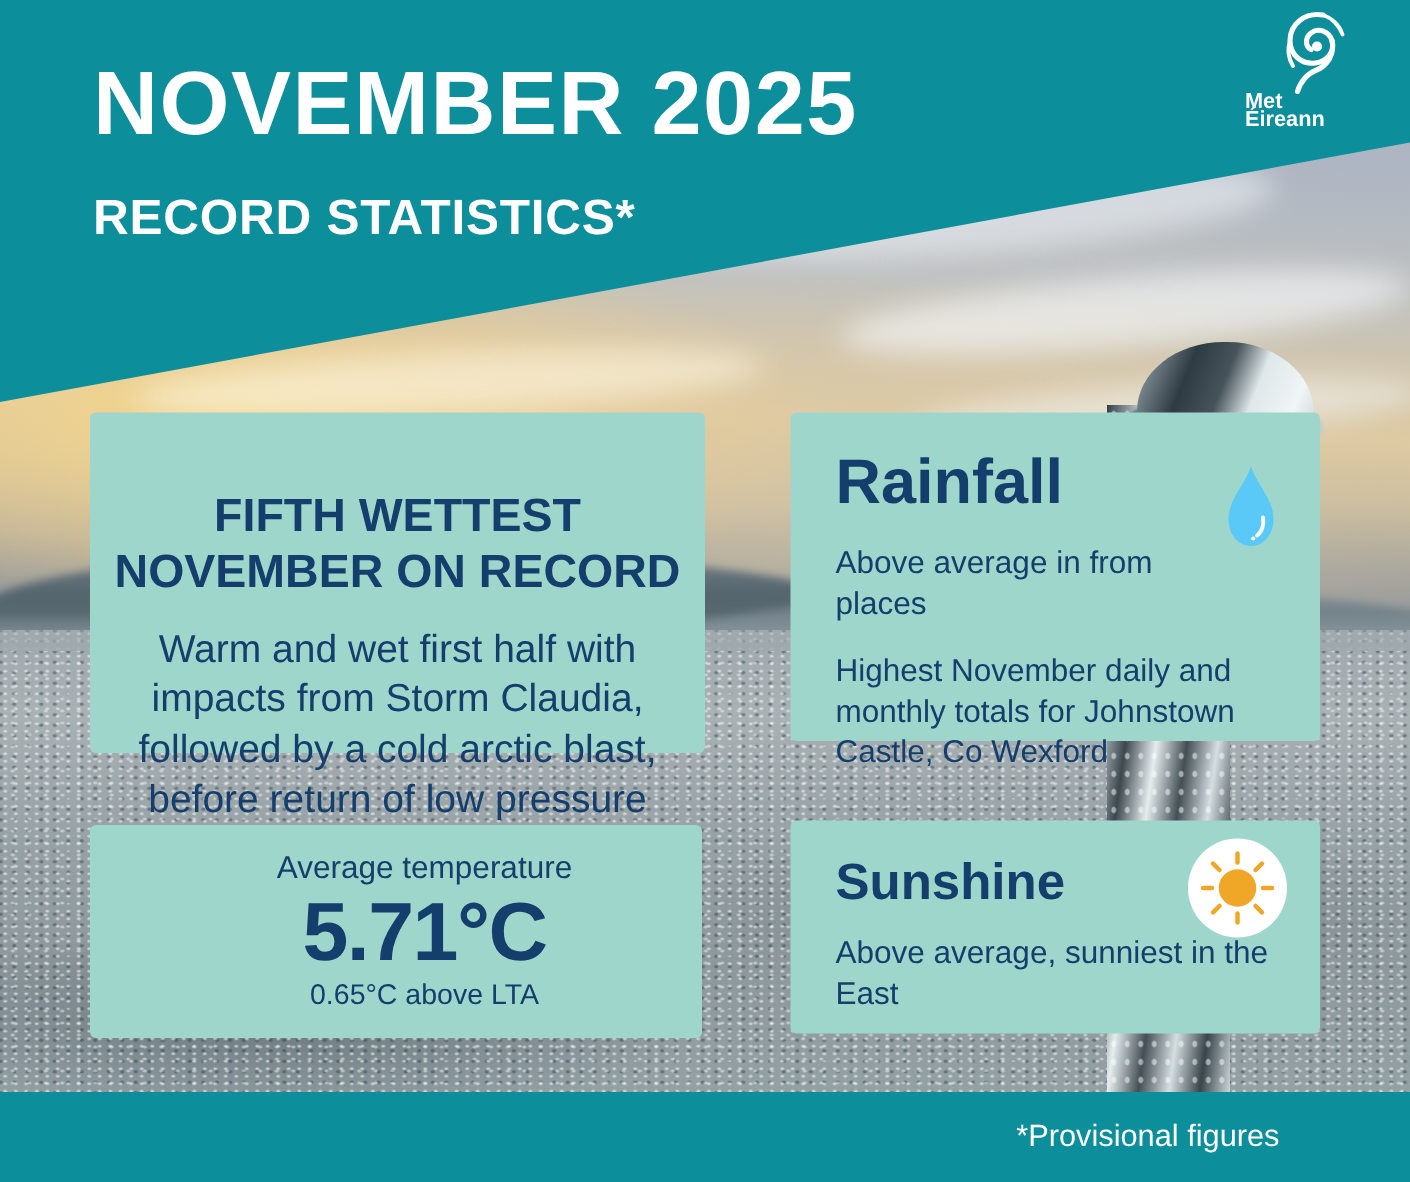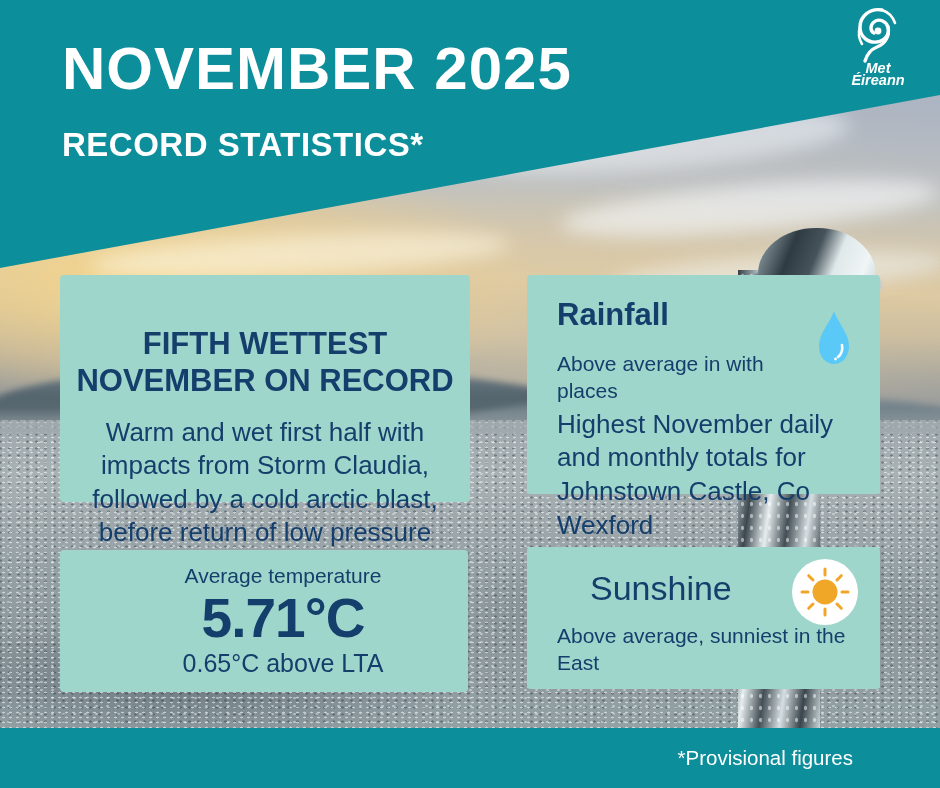--- a/index.html
+++ b/index.html
@@ -74,46 +74,46 @@
     clip-path:polygon(0 0, 940px 0, 940px 95px, 0 268px);
   }
   .header-title {
     position:absolute; left:62px; top:34px;
     color:#ffffff; font-size:60px; font-weight:800; letter-spacing:1px; white-space:nowrap;
   }
   .header-subtitle {
     position:absolute; left:62px; top:126px;
     color:#ffffff; font-size:33px; font-weight:700; letter-spacing:.5px; white-space:nowrap;
   }
-  .logo { position:absolute; right:14px; top:6px; width:96px; text-align:center; color:#ffffff;font-style:italic; }
+  .logo { position:absolute; right:14px; top:6px; width:96px; text-align:left; color:#ffffff; }
   .logo svg { display:block; margin:0 auto; }
   .logo .logo-text { font-size:14.5px; font-weight:600; line-height:1.12; margin-top:-4px; }
 
   
   .card {
     position:absolute; background:#9fd6cb; border-radius:4px; color:#143e6b;padding-left:38px;
   }
   .card-headline { left:60px; top:275px; width:410px; height:227px; text-align:center; padding:20px 14px 0; }
   .card-headline .card-title { font-size:31px; font-weight:800; line-height:1.18;margin-top:31px; }
   .card-headline .card-body { font-size:26px; line-height:1.28; margin-top:17px; padding:0 4px; }
 
   .card-rainfall { left:527px; top:275px; width:353px; height:219px; padding:22px 26px 0 30px; }
-  .card-rainfall .card-title { font-size:31px; font-weight:800; }
+  .card-rainfall .card-title { font-size:42px; font-weight:800; }
   .card-rainfall .pt1 { font-size:21px; line-height:1.3; margin-top:17px; width:230px; }
-  .card-rainfall .pt2 { font-size:26px; line-height:1.3; margin-top:3px; width:300px; }
+  .card-rainfall .pt2 { font-size:21px; line-height:1.3; margin-top:17px; width:300px; }
   .drop-icon { position:absolute; right:30px; top:34px; }
 
   .card-temp { left:60px; top:550px; width:408px; height:142px; text-align:center;
     display:flex; flex-direction:column; justify-content:center; gap:2px; }
   .card-temp .temp-label { font-size:21px; }
   .card-temp .temp-value { font-size:55px; font-weight:800; letter-spacing:-1px; line-height:1.05; }
-  .card-temp .temp-anomaly { font-size:25px; }
+  .card-temp .temp-anomaly { font-size:19px; }
 
   .card-sunshine { left:527px; top:547px; width:353px; height:142px; padding:22px 26px 0 30px; }
-  .card-sunshine .card-title { font-size:34px; font-weight:400;margin-left:33px; }
+  .card-sunshine .card-title { font-size:34px; font-weight:700; }
   .card-sunshine .card-body { font-size:21px; line-height:1.3; margin-top:14px; width:300px; }
   .sun-badge { position:absolute; right:22px; top:12px; width:66px; height:66px;
     background:#ffffff; border-radius:50%; display:flex; align-items:center; justify-content:center; }
 
   
   .footer-band { position:absolute; left:0; bottom:0; width:940px; height:60px; background:#0d8e9b; }
   .footer-note { position:absolute; right:87px; top:50%; transform:translateY(-50%);
     color:#ffffff; font-size:20.5px; }
 </style>
 </head>
@@ -161,21 +161,21 @@
 
   <div class="card card-rainfall">
     <div class="card-title">Rainfall</div>
     <span class="drop-icon">
       <svg width="32" height="58" viewBox="0 0 32 58">
         <path d="M16 2 C20 14 31 24 31 37 C31 48 24 55 16 55 C8 55 1 48 1 37 C1 24 12 14 16 2 Z" fill="#5bc9f7"></path>
         <path d="M24 36 C25 41 23 46 20 48" fill="none" stroke="#ffffff" stroke-width="2.6" stroke-linecap="round"></path>
         <circle cx="17.5" cy="50" r="1.4" fill="#ffffff"></circle>
       </svg>
     </span>
-    <div class="pt1">Above average in with places</div>
+    <div class="pt1">Above average in from places</div>
     <div class="pt2">Highest November daily and monthly totals for Johnstown Castle, Co Wexford</div>
   </div>
 
   <div class="card card-temp">
     <div class="temp-label">Average temperature</div>
     <div class="temp-value">5.71°C</div>
     <div class="temp-anomaly">0.65°C above LTA</div>
   </div>
 
   <div class="card card-sunshine">

